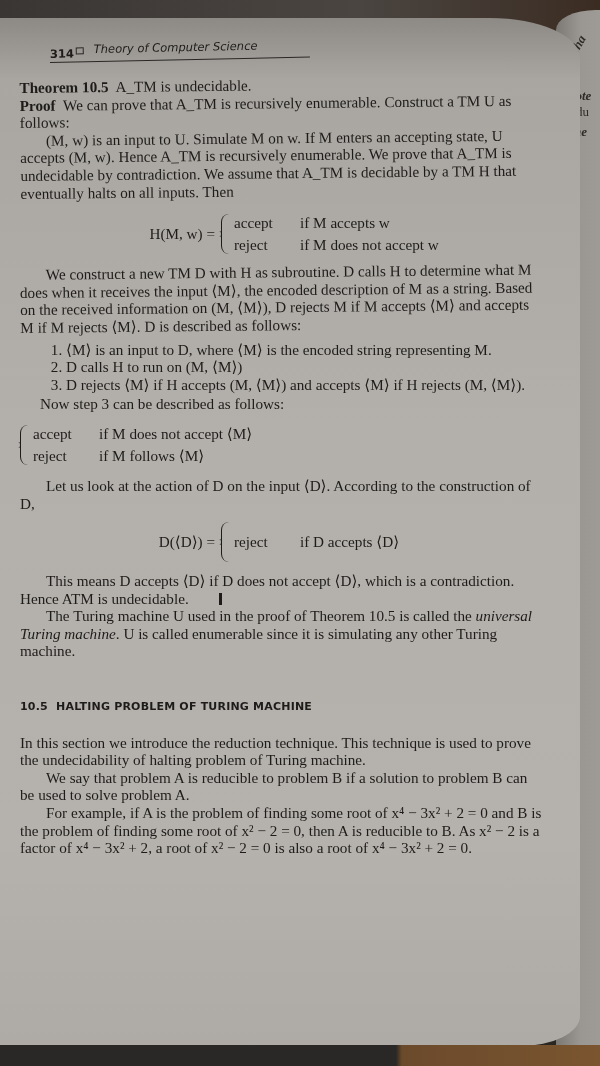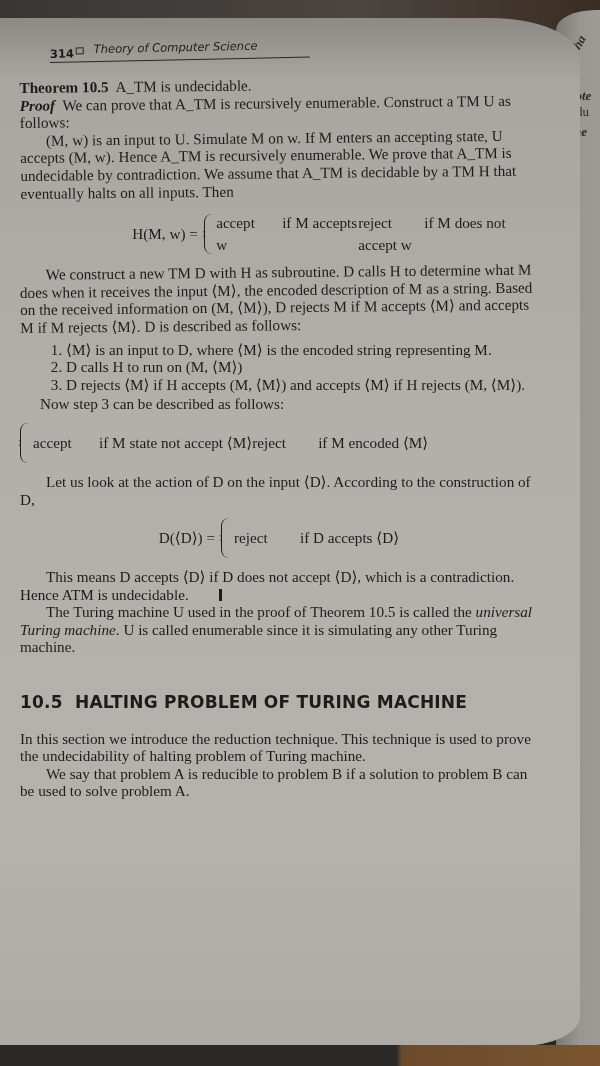--- a/index.html
+++ b/index.html
@@ -39,41 +39,41 @@
     position:relative; height:22px; border-bottom:1px solid #2a2826;
     margin-left:30px; width:260px; transform:rotate(-1.2deg); transform-origin:left bottom;
     font-family:"DejaVu Sans", sans-serif; font-size:11.5px;
   }
   .hdr .num { font-weight:bold; position:absolute; left:0; top:6px; }
   .hdr .ico { position:absolute; left:26px; top:8px; width:8px; height:7px; border:1.2px solid #2a2826; box-sizing:border-box; }
   .hdr .ttl { position:absolute; left:44px; top:2px; font-style:italic; }
   p { margin:0; }
   .indent { text-indent:26px; }
   .thm-label { font-weight:bold; }
-  .proof-label { font-weight:bold; font-style:italic; }
+  .proof-label { font-weight:bold; }
   i { font-style:italic; }
   .skew1 { transform:rotate(-0.6deg); transform-origin:left center; }
   .eq {
     display:flex; align-items:center; margin:10px 0 10px 0;
   }
   .eq .lhs { width:195px; text-align:right; padding-right:6px; }
   .eq .brace {
     width:8px; height:40px; border-left:1.3px solid #1e1c1a; border-radius:8px 0 0 8px;
     margin-right:4px; position:relative;
   }
   .eq .brace:before {
     content:""; position:absolute; left:-7px; top:17px; width:6px; height:6px;
     border-right:1.3px solid #1e1c1a; border-radius:0 6px 6px 0;
   }
-  .eq .cases { display:flex; flex-direction:row; line-height:22px; }
+  .eq .cases { display:flex; flex-direction:column; line-height:22px; }
   .eq .case span.w { display:inline-block; width:66px; }
   ol { margin:4px 0 2px 0; padding-left:46px; }
   li { margin:0; }
   .sec-title {
-    font-family:"DejaVu Sans", sans-serif; font-weight:bold; font-size:17px;
+    font-family:"DejaVu Sans", sans-serif; font-weight:bold; font-size:11px;
     margin:38px 0 18px 0; letter-spacing:0.2px;
   }
   .qed { display:inline-block; width:3px; height:12px; background:#1e1c1a; margin-left:30px; vertical-align:-1px; }
 </style>
 </head>
 <body>
 
 <div class="bg-top"></div>
 <div class="next-page"></div>
 <div class="next-frag" style="top:38px;transform:rotate(-60deg);">Cha</div>
@@ -120,22 +120,22 @@
   <ol>
     <li>⟨M⟩ is an input to D, where ⟨M⟩ is the encoded string representing M.</li>
     <li>D calls H to run on (M, ⟨M⟩)</li>
     <li>D rejects ⟨M⟩ if H accepts (M, ⟨M⟩) and accepts ⟨M⟩ if H rejects (M, ⟨M⟩).</li>
   </ol>
   <p style="padding-left:20px;">Now step 3 can be described as follows:</p>
 
   <div class="eq">
     <span class="brace"></span>
     <div class="cases">
-      <div class="case"><span class="w">accept</span><span>if M state not accept ⟨M⟩</span></div>
-      <div class="case"><span class="w">reject</span><span>if M encoded ⟨M⟩</span></div>
+      <div class="case"><span class="w">accept</span><span>if M does not accept ⟨M⟩</span></div>
+      <div class="case"><span class="w">reject</span><span>if M follows ⟨M⟩</span></div>
     </div>
   </div>
 
   <p class="indent">Let us look at the action of D on the input ⟨D⟩. According to the construction of D,</p>
 
   <div class="eq">
     <span class="lhs">D(⟨D⟩) =</span>
     <span class="brace"></span>
     <div class="cases">
       <div class="case"><span class="w">reject</span><span>if D accepts ⟨D⟩</span></div>
@@ -149,13 +149,14 @@
     <span>The Turing machine U used in the proof of Theorem 10.5 is called the </span><i>universal Turing machine</i><span>. U is called enumerable since it is simulating any other Turing machine.</span>
   </p>
 
   <div class="sec-title">
     <span>10.5</span>&nbsp;
     <span>HALTING PROBLEM OF TURING MACHINE</span>
   </div>
 
   <p>In this section we introduce the reduction technique. This technique is used to prove the undecidability of halting problem of Turing machine.</p>
   <p class="indent">We say that problem A is reducible to problem B if a solution to problem B can be used to solve problem A.</p>
+  <p class="indent">For example, if A is the problem of finding some root of x⁴ − 3x² + 2 = 0 and B is the problem of finding some root of x² − 2 = 0, then A is reducible to B. As x² − 2 is a factor of x⁴ − 3x² + 2, a root of x² − 2 = 0 is also a root of x⁴ − 3x² + 2 = 0.</p>
 </div>
 
 </body></html>

